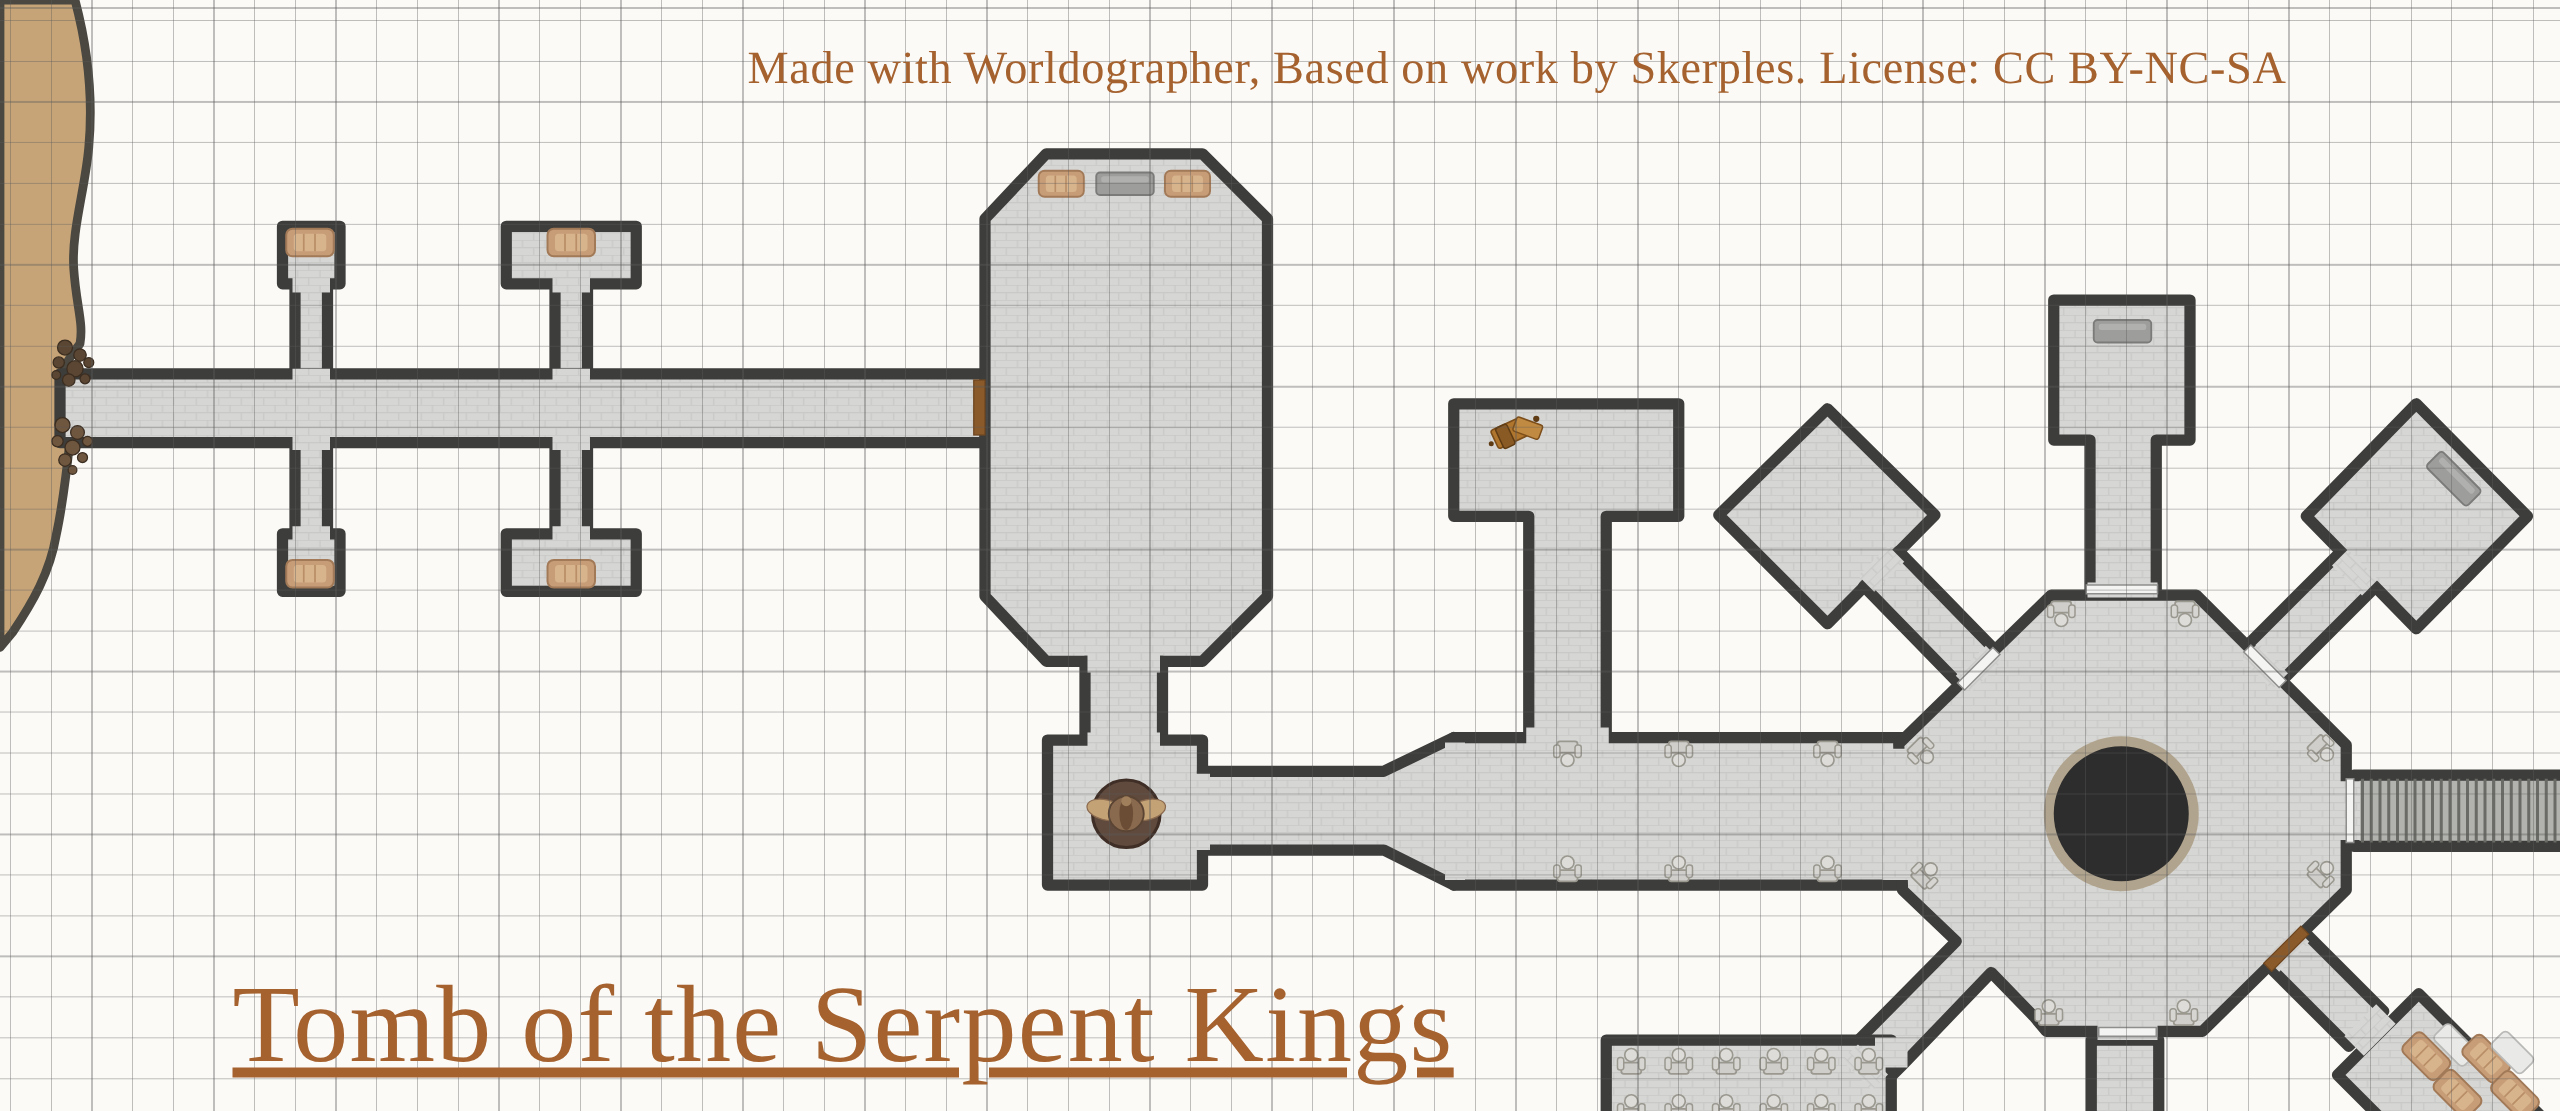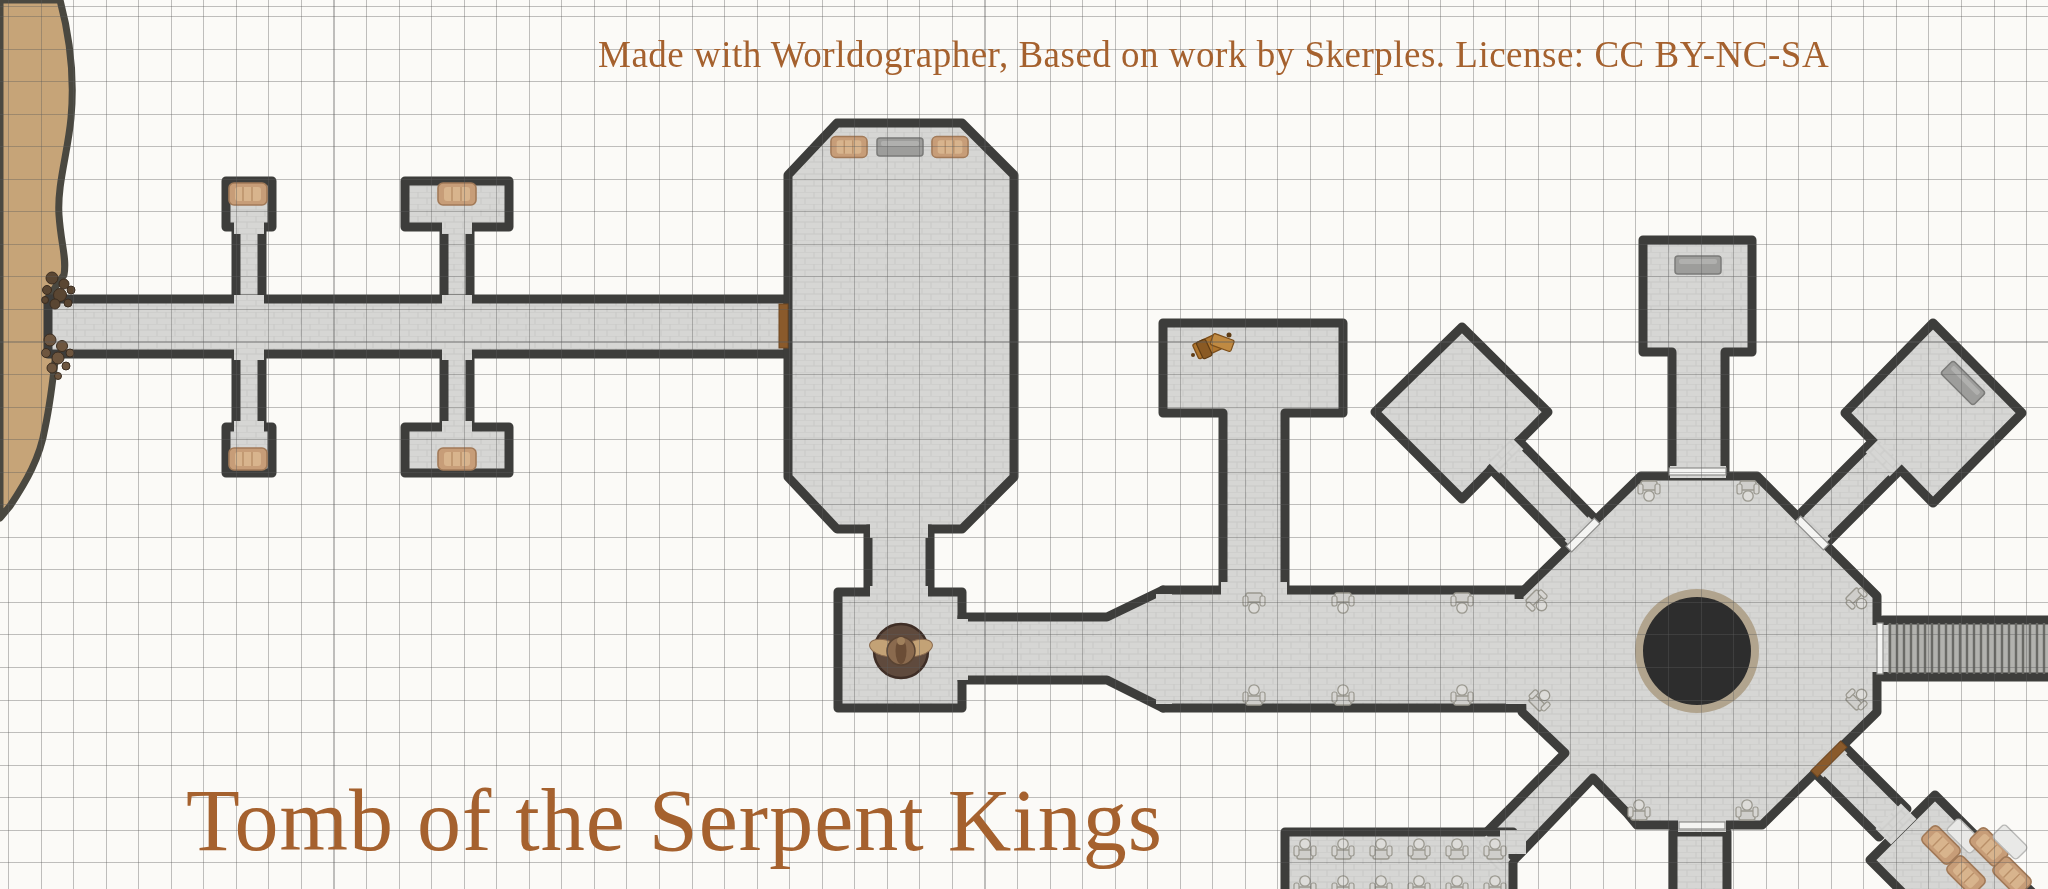--- a/index.html
+++ b/index.html
@@ -15,21 +15,21 @@
       repeating-linear-gradient(to right, rgba(90,90,90,.38) 0 1px, transparent 1px 32.55px),
       repeating-linear-gradient(to bottom, rgba(90,90,90,.38) 0 1px, transparent 1px 32.55px);
     background-position:8px 16px;
   }
   .credit{
     position:absolute;left:598px;top:33px;
     font-size:37px;color:#a5612e;letter-spacing:.5px;white-space:nowrap;
   }
   .map-title{
     position:absolute;left:186px;top:770px;
-    font-size:88px;color:#a5612e;letter-spacing:1px;white-space:nowrap;
+    font-size:88px;color:#a5612e;letter-spacing:1px;white-space:nowrap;text-decoration:underline;
   }
 </style>
 </head>
 <body>
 
 <div class="stage">
 
 <svg class="map" width="2048" height="889" viewBox="0 0 2048 889" xmlns="http://www.w3.org/2000/svg">
   <defs>
     <pattern id="fl" width="18" height="12" patternUnits="userSpaceOnUse">

